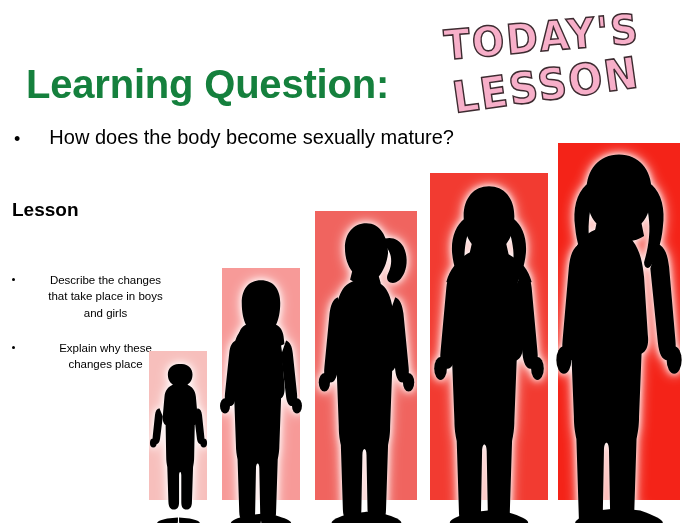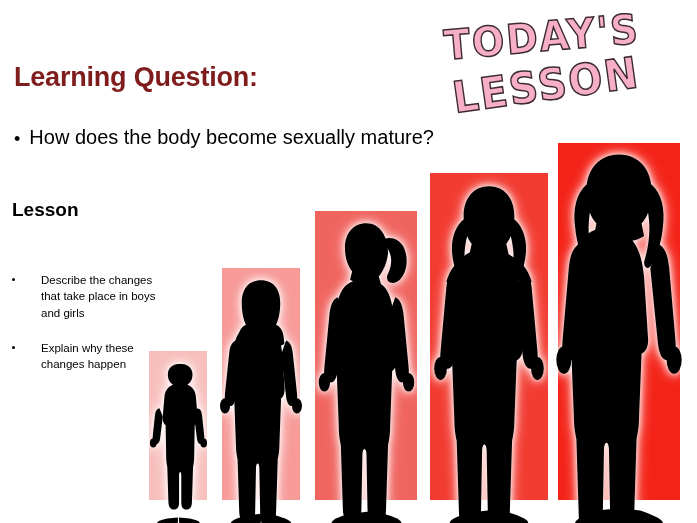--- a/index.html
+++ b/index.html
@@ -12,62 +12,63 @@
     width: 697px;
     height: 523px;
     background: #ffffff;
     overflow: hidden;
     font-family: "Liberation Sans", sans-serif;
   }
 
   
   #lq-title {
     position: absolute;
-    left: 14px;
+    left: 26px;
     top: 62px;
-    font-size: 27px;
+    font-size: 40px;
     font-weight: bold;
-    color: #7f1d1d;
+    color: #15803d;
     letter-spacing: -0.2px;
     white-space: nowrap;
   }
   #lq-question {
     position: absolute;
     left: 14px;
     top: 126px;
     width: 560px;
     font-size: 20px;
     color: #000000;
     display: flex;
     align-items: flex-start;
   }
   #lq-question .bullet-dot {
     font-size: 18px;
     line-height: 1;
     margin-right: 9px;
     margin-top: 4px;
   }
-  #lq-question .q-text { line-height: 1.1; white-space: nowrap; }
+  #lq-question .q-text { line-height: 1.1; white-space: nowrap; margin-left: 20px; }
 
   #obj-title {
     position: absolute;
     left: 12px;
     top: 199px;
     width: 170px;
     font-size: 19px;
     font-weight: bold;
     color: #000000;
     line-height: 1.18;
   }
 
   #obj-list {
     position: absolute;
     left: 12px;
     top: 272px;
     width: 158px;
+    text-align: center;
   }
   .obj-item {
     display: flex;
     align-items: flex-start;
     margin-bottom: 19px;
   }
   .obj-item .sq {
     width: 3px;
     height: 3px;
     background: #000;
@@ -152,21 +153,21 @@
     <div>Lesson</div>
   </div>
 
   <div id="obj-list">
     <div class="obj-item">
       <span class="sq"></span>
       <span class="obj-text">Describe the changes that take place in boys and girls</span>
     </div>
     <div class="obj-item">
       <span class="sq"></span>
-      <span class="obj-text">Explain why these changes happen</span>
+      <span class="obj-text">Explain why these changes place</span>
     </div>
   </div>
 
   <div id="todays-lesson">
     <div class="wa-line" id="wa-line1">Today's</div>
     <div class="wa-line" id="wa-line2">Lesson</div>
   </div>
 
   <div id="panels">
       <div class="panel" style="left: 149px; top: 351px; width: 58px; height: 149px; background: rgb(247, 191, 188);">

